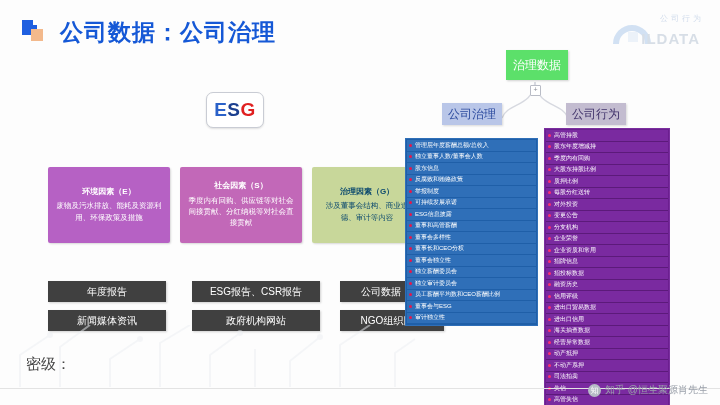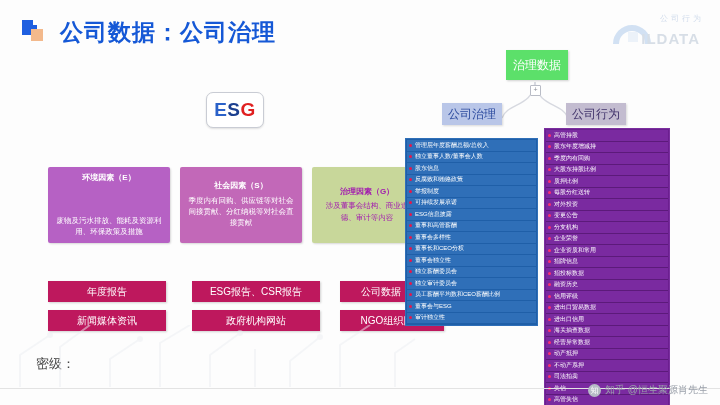--- a/index.html
+++ b/index.html
@@ -51,38 +51,38 @@
   .esg-e{color:#2b62c9;}.esg-s{color:#1b3f8f;}.esg-g{color:#e02020;}
   
   .fbox{
     position:absolute;border-radius:2px;
     display:flex;flex-direction:column;align-items:center;justify-content:center;
     text-align:center;color:#ffffff;padding:6px 7px;box-sizing:border-box;
     box-shadow:1px 1px 2px rgba(0,0,0,.15);
   }
   .fbox .ftitle{font-size:8px;font-weight:bold;margin-bottom:3px;line-height:1.3;}
   .fbox .fdesc{font-size:7.5px;line-height:1.5;}
-  #fbox-e{left:48px;top:167px;width:122px;height:76px;background:#b661c4;justify-content:space-between;}
+  #fbox-e{left:48px;top:167px;width:122px;height:76px;background:#b661c4;}
   #fbox-s{left:180px;top:167px;width:122px;height:76px;background:#c268b8;}
-  #fbox-g{left:312px;top:167px;width:110px;height:76px;background:#c8d79a;color:#a21caf;}
+  #fbox-g{left:312px;top:167px;width:110px;height:76px;background:#c8d79a;color:#0c4a6e;}
   
   .src{
-    position:absolute;height:21px;background:#be185d;
+    position:absolute;height:21px;background:#404040;
     color:#ffffff;font-size:10px;display:flex;align-items:center;justify-content:center;
     box-shadow:1px 1px 2px rgba(0,0,0,.18);
   }
   #src-0{left:48px;top:281px;width:118px;}
   #src-1{left:192px;top:281px;width:128px;}
   #src-2{left:340px;top:281px;width:82px;}
   #src-3{left:48px;top:310px;width:118px;}
   #src-4{left:192px;top:310px;width:128px;}
   #src-5{left:340px;top:310px;width:104px;}
   
   .secrecy{
-    position:absolute;left:36px;top:355px;font-size:13px;color:#444;
+    position:absolute;left:26px;top:355px;font-size:15px;color:#444;
   }
   
   .node{
     position:absolute;display:flex;align-items:center;justify-content:center;
     font-size:12px;box-sizing:border-box;
   }
   #node-top{
     left:506px;top:50px;width:62px;height:30px;background:#5ce06a;color:#ffffff;
     box-shadow:1px 1px 2px rgba(0,0,0,.18);
   }

